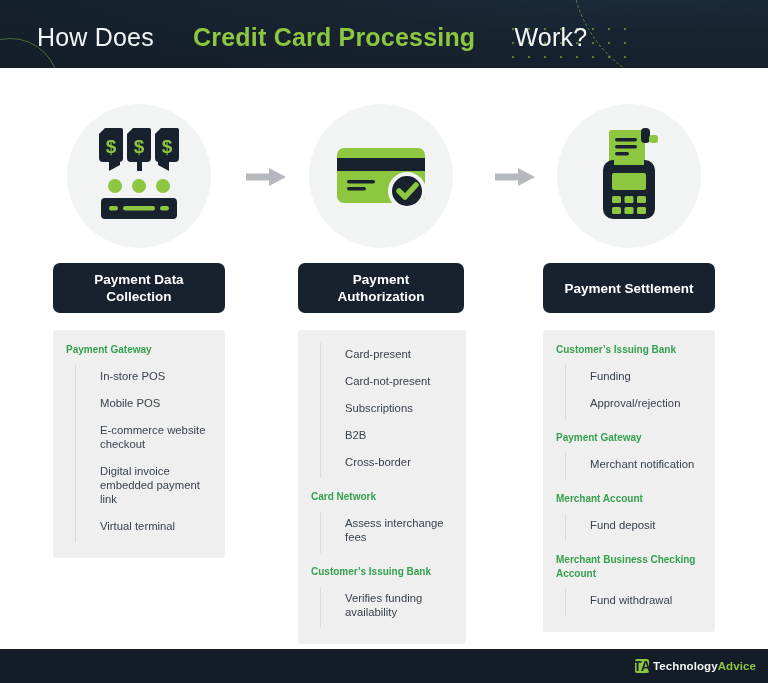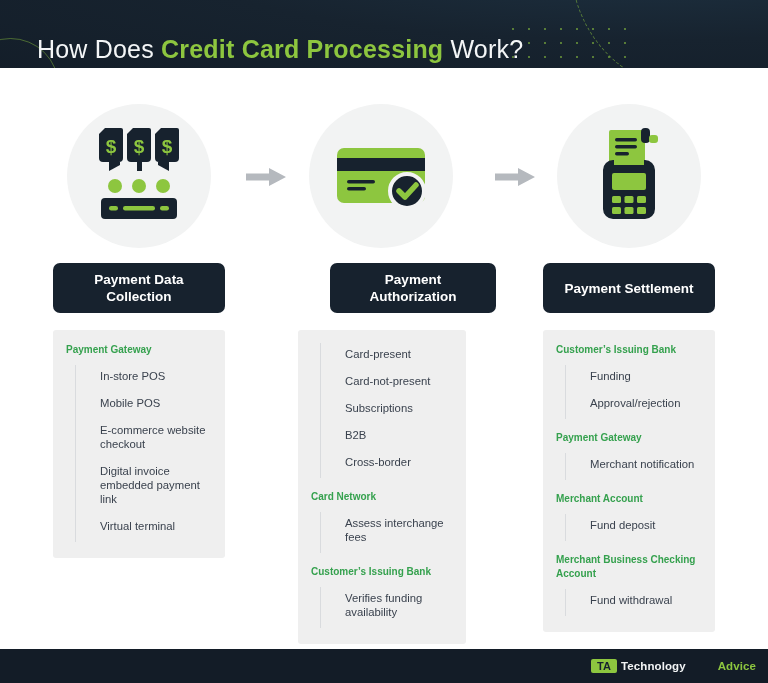--- a/index.html
+++ b/index.html
@@ -7,22 +7,22 @@
     position:relative;width:768px;height:683px;overflow:hidden;
     background:#ffffff;font-family:"Liberation Sans",sans-serif;
   }
   
   .top-banner{
     position:absolute;left:0;top:0;width:768px;height:68px;
     background:radial-gradient(130% 220% at 85% -40%, #1d3040 0%, #17232f 45%, #131d28 100%);
     overflow:hidden;
   }
   .title{
-    position:absolute;left:37px;top:16px;height:66px;display:flex;align-items:center;
-    font-size:25px;letter-spacing:.2px;color:#f4f6f7;font-weight:500;white-space:pre;
+    position:absolute;left:37px;top:4px;height:66px;display:flex;align-items:center;
+    font-size:25px;letter-spacing:.2px;color:#f4f6f7;font-weight:500;white-space:pre;gap:32px;
   }
   .title .hl{color:#8dc63f;font-weight:700;}
   .dots-pattern{
     position:absolute;left:505px;top:22px;width:132px;height:44px;
     background-image:radial-gradient(circle,rgba(141,198,63,.55) 1px,transparent 1.4px);
     background-size:16px 14px;
   }
   .arc-top-right{
     position:absolute;right:-55px;top:-160px;width:250px;height:250px;border-radius:50%;
     border:1.5px dashed rgba(141,198,63,.55);
@@ -42,21 +42,21 @@
   .flow-arrow{position:absolute;top:167px;width:40px;height:20px;}
   .a1{left:246px;} .a2{left:495px;}
   
   .step-box{
     position:absolute;top:263px;height:50px;border-radius:7px;background:#17222e;
     display:flex;align-items:center;justify-content:center;text-align:center;
     color:#ffffff;font-weight:700;font-size:13.5px;line-height:17px;padding:0 10px;
     box-sizing:border-box;
   }
   .b1{left:53px;width:172px;padding:17px 26px;}
-  .b2{left:298px;width:166px;margin-left:32px;}
+  .b2{left:298px;width:166px;}
   .b3{left:543px;width:172px;}
   
   .content-box{
     position:absolute;top:330px;background:#efefef;border-radius:3px;
     box-sizing:border-box;padding:13px 12px 4px 13px;
   }
   .k1{left:53px;width:172px;min-height:170px;}
   .k2{left:298px;width:168px;min-height:280px;}
   .k3{left:543px;width:172px;min-height:246px;}
   .group{margin-bottom:12px;}
@@ -70,25 +70,25 @@
     color:#3a424e;font-size:11.3px;line-height:14px;padding:4px 0 9px 0;
   }
   
   .footer{
     position:absolute;left:0;top:649px;width:768px;height:34px;background:#131c27;
     display:flex;align-items:center;justify-content:flex-end;padding-right:12px;
     box-sizing:border-box;
   }
   .logo{display:flex;align-items:center;gap:4px;font-size:11.5px;}
   .logo-mark{
-    width:26px;height:14px;border-radius:2px;background:#8dc63f;color:#17222e;
-    font-size:11px;font-weight:700;display:flex;align-items:center;justify-content:center;
+    width:14px;height:14px;border-radius:2px;background:#8dc63f;color:#17222e;
+    font-size:14px;font-weight:700;display:flex;align-items:center;justify-content:center;
   }
   .logo-t1{color:#f2f4f5;font-weight:600;letter-spacing:.1px;}
-  .logo-t2{color:#8dc63f;font-weight:600;letter-spacing:.1px;margin-left:32px;}
+  .logo-t2{color:#8dc63f;font-weight:600;letter-spacing:.1px;}
 </style>
 </head>
 <body>
 
 <div id="canvas">
 
   <div class="top-banner">
     <div class="arc-bottom-left"></div>
     <div class="dots-pattern"></div>
     <div class="arc-top-right"></div>

